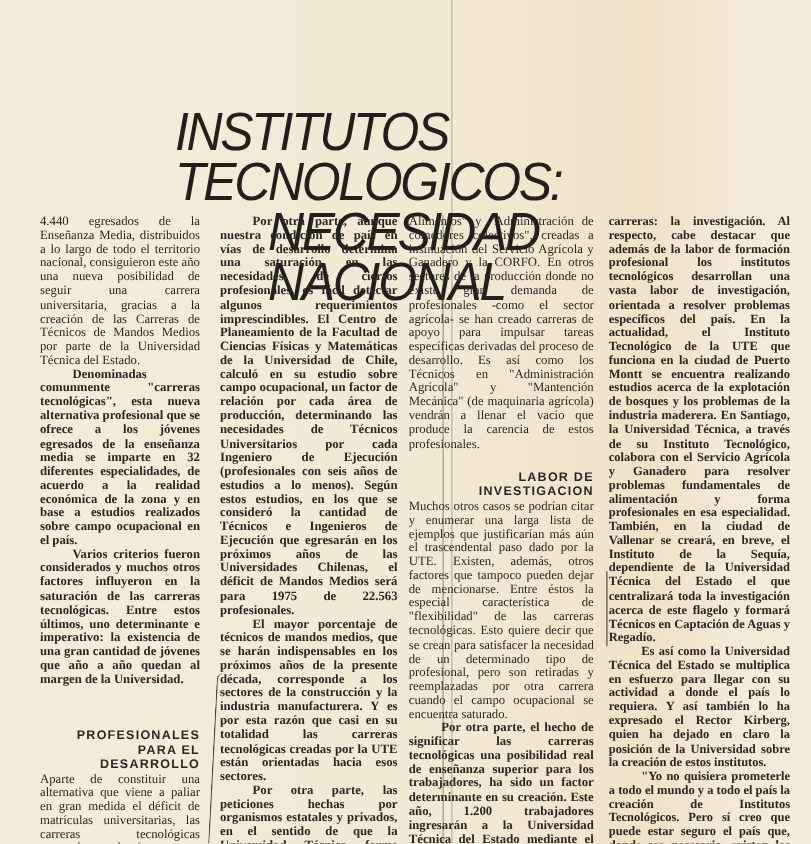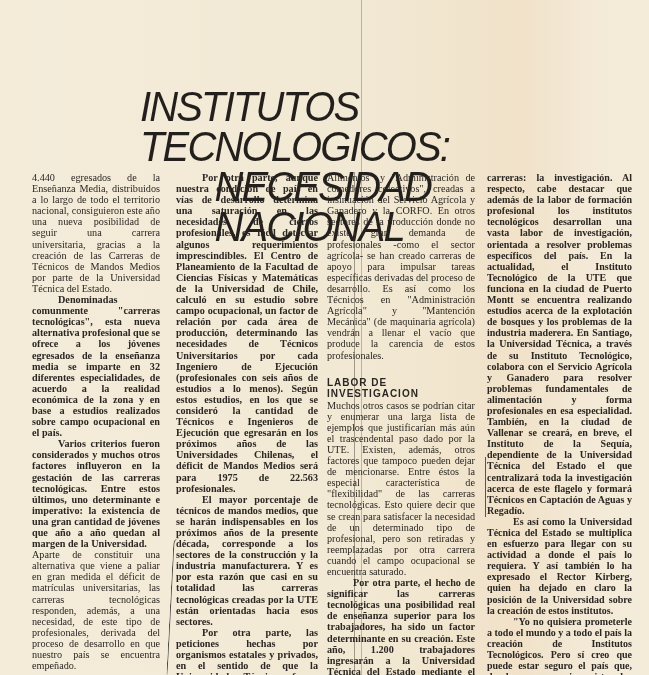--- a/index.html
+++ b/index.html
@@ -20,21 +20,21 @@
   .title .l1 { display: block; font-size: 43px; line-height: 40px; }
   .title .l2 { display: block; font-size: 43px; line-height: 40px; padding-left: 80px; }
   .col {
     position: absolute; top: 172px; font-size: 10.2px; line-height: 11.1px;
     text-align: justify; hyphens: manual;
   }
   .col p { margin: 0; text-indent: 0; }
   .col p.ind { text-indent: 26px; font-weight: bold; }
   .col h3 {
     font-family: "Liberation Sans", "DejaVu Sans", sans-serif; font-weight: bold;
-    font-size: 10px; letter-spacing: 1px; margin: 0; line-height: 11.5px; text-align: left;
+    font-size: 10px; letter-spacing: 1px; margin: 0; line-height: 11.5px; text-align: right;
   }
   #c1 { left: 32px; width: 128px; }
   #c2 { left: 176px; width: 142px; }
   #c3 { left: 327px; width: 148px; }
   #c4 { left: 487px; width: 145px; font-weight: bold; font-size: 10px; }
   #c1 .h { margin-top: 34px; }
   #c3 .h { margin-top: 16px; }
   .bracket { position: absolute; left: 170px; top: 538px; width: 6px; height: 137px; border-left: 1px solid #444; border-radius: 6px 0 0 0; transform: rotate(3deg); }
   .bracket2 { position: absolute; left: 485px; top: 457px; width: 6px; height: 60px; border-left: 1px solid #555; }
   .vline3 { position: absolute; left: 354px; top: 172px; width: 1px; height: 503px; background: rgba(60,50,40,0.45); }
@@ -45,21 +45,22 @@
 <div class="fold"></div>
 
 <h1 class="title" style="margin:0">
   <span class="l1">INSTITUTOS TECNOLOGICOS:</span>
   <span class="l2">NECESIDAD NACIONAL</span>
 </h1>
 
 <div class="col" id="c1">
   <p>4.440 egresados de la Enseñanza Media, distribuidos a lo largo de todo el territorio nacional, consiguieron este año una nueva posibilidad de seguir una carrera universitaria, gracias a la creación de las Carreras de Técnicos de Mandos Medios por parte de la Universidad Técnica del Estado.</p>
   <p class="ind">Denominadas comunmente "carreras tecnológicas", esta nueva alternativa profesional que se ofrece a los jóvenes egresados de la enseñanza media se imparte en 32 diferentes especialidades, de acuerdo a la realidad económica de la zona y en base a estudios realizados sobre campo ocupacional en el país.</p>
-  <p class="ind">Varios criterios fueron considerados y muchos otros factores influyeron en la gestación de las carreras tecnológicas. Entre estos últimos, uno determinante e imperativo: la existencia de una gran cantidad de jóvenes que año a año quedan al margen de la Universidad.</p>
+  <p class="ind">Varios criterios fueron considerados y muchos otros factores influyeron en la saturación de las carreras tecnológicas. Entre estos últimos, uno determinante e imperativo: la existencia de una gran cantidad de jóvenes que año a año quedan al margen de la Universidad.</p>
+  <h3 class="h">PROFESIONALES PARA EL DESARROLLO</h3>
   <p>Aparte de constituir una alternativa que viene a paliar en gran medida el déficit de matrículas universitarias, las carreras tecnológicas responden, además, a una necesidad, de este tipo de profesionales, derivada del proceso de desarrollo en que nuestro país se encuentra empeñado.</p>
 
 </div>
 
 <div class="col" id="c2">
   <p class="ind">Por otra parte, aunque nuestra condición de país en vías de desarrollo determina una saturación en las necesidades de ciertos profesionales, es fácil detectar algunos requerimientos imprescindibles. El Centro de Planeamiento de la Facultad de Ciencias Físicas y Matemáticas de la Universidad de Chile, calculó en su estudio sobre campo ocupacional, un factor de relación por cada área de producción, determinando las necesidades de Técnicos Universitarios por cada Ingeniero de Ejecución (profesionales con seis años de estudios a lo menos). Según estos estudios, en los que se consideró la cantidad de Técnicos e Ingenieros de Ejecución que egresarán en los próximos años de las Universidades Chilenas, el déficit de Mandos Medios será para 1975 de 22.563 profesionales.</p>
   <p class="ind">El mayor porcentaje de técnicos de mandos medios, que se harán indispensables en los próximos años de la presente década, corresponde a los sectores de la construcción y la industria manufacturera. Y es por esta razón que casi en su totalidad las carreras tecnológicas creadas por la UTE están orientadas hacia esos sectores.</p>
   <p class="ind">Por otra parte, las peticiones hechas por organismos estatales y privados, en el sentido de que la Universidad Técnica forme determinados tipos de profesionales, ha venido a corroborar estos estudios. Es el caso de la carrera de Técnico en Mineralurgia del Cobre, que fue solicitada por la Empresa Nacional de Minería (ENAMI), y con la cual, en breve, se suscribirá un acuerdo para que los alumnos realicen sus estudios y desarrollen su práctica en la</p>
 </div>
 <div class="bracket"></div>

